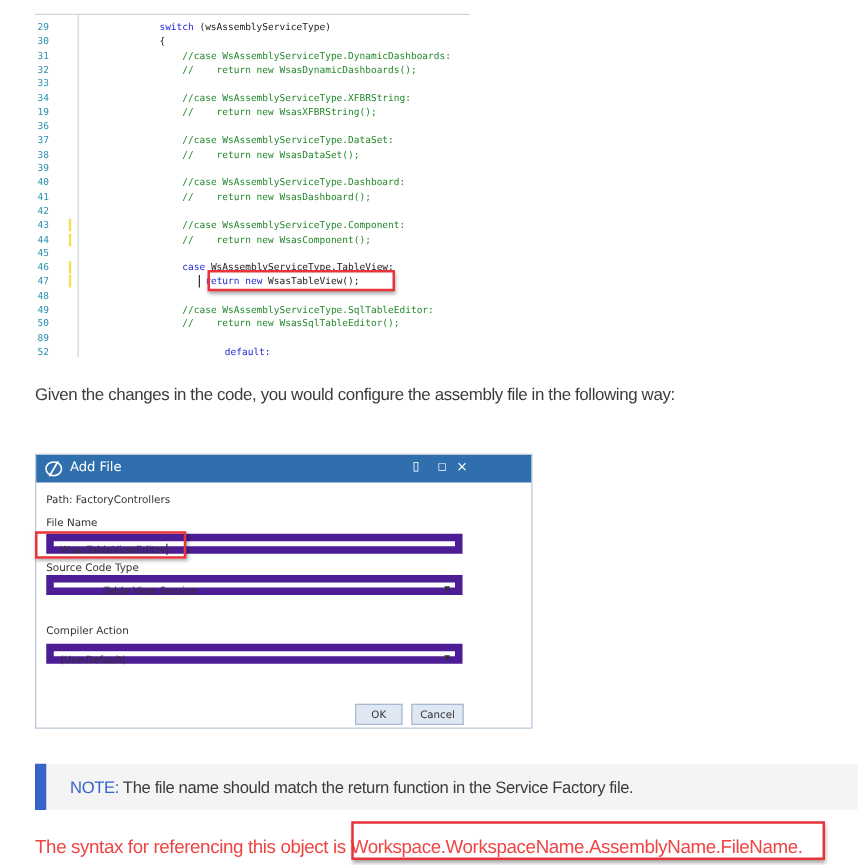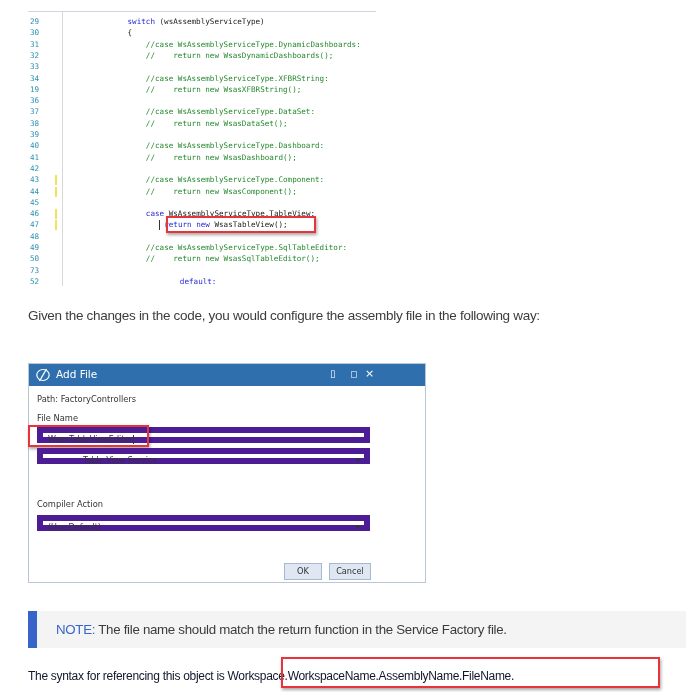--- a/index.html
+++ b/index.html
@@ -32,21 +32,21 @@
     .field { position: absolute; left: 8px; width: 333px; height: 15px; border: 6px solid #4c1d95; box-sizing: border-box; font-family: "DejaVu Sans", sans-serif; font-size: 8px; color: #333; padding: 2px 5px; background: #fff; }
     .field .arrow { position: absolute; right: 4px; top: 2px; font-size: 6px; color: #333; }
     .dbtn { position: absolute; height: 17px; border: 1px solid #a8b8d0; background: #dfe7f2; box-sizing: border-box; font-family: "DejaVu Sans", sans-serif; font-size: 8.2px; color: #333; text-align: center; line-height: 15px; }
 
     
     .note { position: absolute; left: 28px; top: 611px; width: 658px; height: 37px; background: #f4f4f4; }
     .note .bar { position: absolute; left: 0; top: 0; width: 9px; height: 100%; background: #3764c9; }
     .note .txt { position: absolute; left: 28px; top: 11px; font-size: 13.3px; color: #3c3c3c; letter-spacing: -0.3px; }
     .note .lead { color: #3764c9; }
 
-    .syntax { position: absolute; left: 28px; top: 669px; font-size: 12px; color: #0f172a; letter-spacing: -0.3px; white-space: nowrap; }
+    .syntax { position: absolute; left: 28px; top: 669px; font-size: 15px; color: #ef4444; letter-spacing: -0.3px; white-space: nowrap; }
   </style>
 </head>
 <body>
 
 <div class="code-panel" id="code-panel">
   <div class="gutter"></div>
   <div class="gutter-sep"></div>
 <div class="code-line" style="top: 4px;"><span class="ln">29</span><span class="code" style="left: 99.54px; text-align: center;"><span class="kw">switch</span><span class="tx"> (wsAssemblyServiceType)</span></span></div>
     <div class="code-line" style="top: 15.3px;"><span class="ln">30</span><span class="code" style="left: 99.54px;"><span class="tx">{</span></span></div>
     <div class="code-line" style="top: 26.6px;"><span class="ln">31</span><span class="code" style="left: 117.86px;"><span class="cm">//case WsAssemblyServiceType.DynamicDashboards:</span></span></div>
@@ -64,21 +64,21 @@
     <div class="code-line" style="top: 162.2px;"><span class="ln">43</span><span class="mark"></span><span class="code" style="left: 117.86px;"><span class="cm">//case WsAssemblyServiceType.Component:</span></span></div>
     <div class="code-line" style="top: 173.5px;"><span class="ln">44</span><span class="mark"></span><span class="code" style="left: 117.86px;"><span class="cm">//    return new WsasComponent();</span></span></div>
     <div class="code-line" style="top: 184.8px;"><span class="ln">45</span><span class="code" style="left: 40px;"></span></div>
     <div class="code-line" style="top: 196.1px;"><span class="ln">46</span><span class="mark"></span><span class="code" style="left: 117.86px;"><span class="kw">case</span><span class="tx"> WsAssemblyServiceType.TableView:</span></span></div>
     <div class="code-line" style="top: 207.4px;"><span class="ln">47</span><span class="mark"></span><span class="code" style="left: 136.18px;"><span class="kw">return new</span><span class="tx"> WsasTableView();</span></span></div>
     <div class="caret" style="left: 131px; top: 208.4px;"></div>
     <div class="hl-box" style="left: 138px; top: 204.4px; width: 146px; height: 13px;"></div>
     <div class="code-line" style="top: 218.7px;"><span class="ln">48</span><span class="code" style="left: 40px;"></span></div>
     <div class="code-line" style="top: 230px;"><span class="ln">49</span><span class="code" style="left: 117.86px;"><span class="cm">//case WsAssemblyServiceType.SqlTableEditor:</span></span></div>
     <div class="code-line" style="top: 241.3px;"><span class="ln">50</span><span class="code" style="left: 117.86px;"><span class="cm">//    return new WsasSqlTableEditor();</span></span></div>
-    <div class="code-line" style="top: 252.6px;"><span class="ln">73</span><span class="code" style="left: 40px;"></span></div>
+    <div class="code-line" style="top: 252.6px;"><span class="ln">89</span><span class="code" style="left: 40px;"></span></div>
     <div class="code-line" style="top: 263.9px;"><span class="ln">52</span><span class="code" style="left: 117.86px; margin-left: 34px;"><span class="kw">default:</span></span></div>
   </div>
 
 <div class="para" style="top:308px;">Given the changes in the code, you would configure the assembly file in the following way:</div>
 
 <div class="dialog">
   <div class="dlg-title">
     <svg class="logo" viewBox="0 0 16 16">
       <ellipse cx="8" cy="8" rx="6.2" ry="5.5" fill="none" stroke="#fff" stroke-width="1.2"></ellipse>
       <path d="M11.5 2 L4.5 14" stroke="#fff" stroke-width="1.3"></path>
@@ -90,21 +90,21 @@
   </div>
 
   <span class="lbl" style="top:30px;">Path:  FactoryControllers</span>
   <span class="lbl" style="top:49px;">File Name</span>
   <div class="field" style="top:63px;">
     <span>WsasTableViewEditor</span><span style="display:inline-block;width:1px;height:9px;background:#333;vertical-align:middle;"></span>
   </div>
   <div class="hl-box" style="left:-1px;top:61px;width:117px;height:18px;"></div>
 
   <span class="lbl" style="top:85px;">Source Code Type</span>
-  <div class="field" style="top:84px;padding-left:40px;">
+  <div class="field" style="top:96px;padding-left:40px;">
     <span>Table View Service</span>
     <span class="arrow">▼</span>
   </div>
 
   <span class="lbl" style="top:135px;">Compiler Action</span>
   <div class="field" style="top:151px;">
     <span>(Use Default)</span>
     <span class="arrow">▼</span>
   </div>
 

